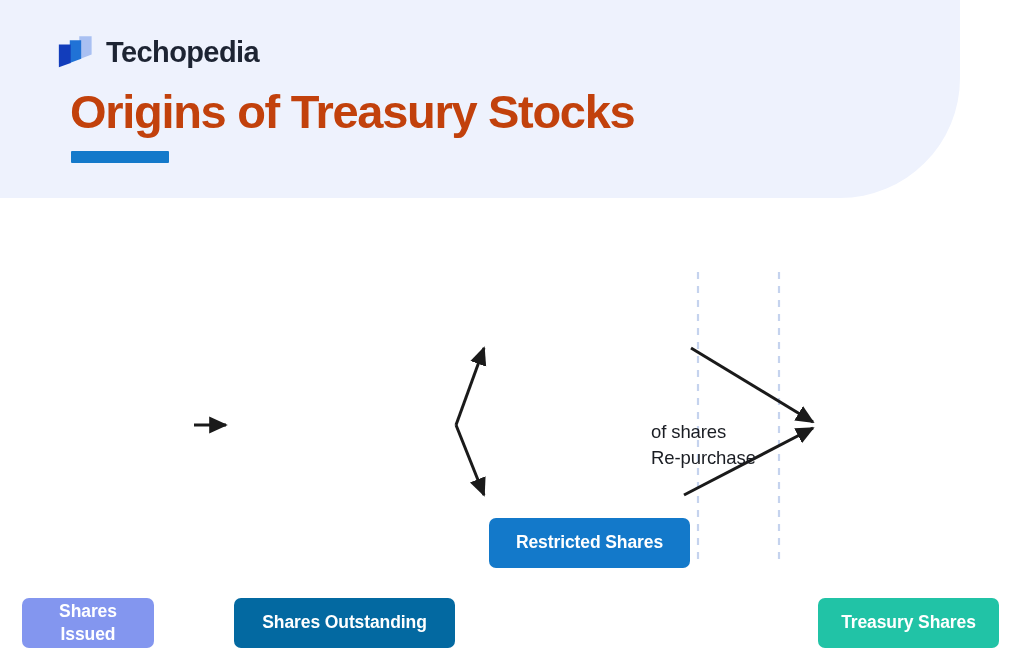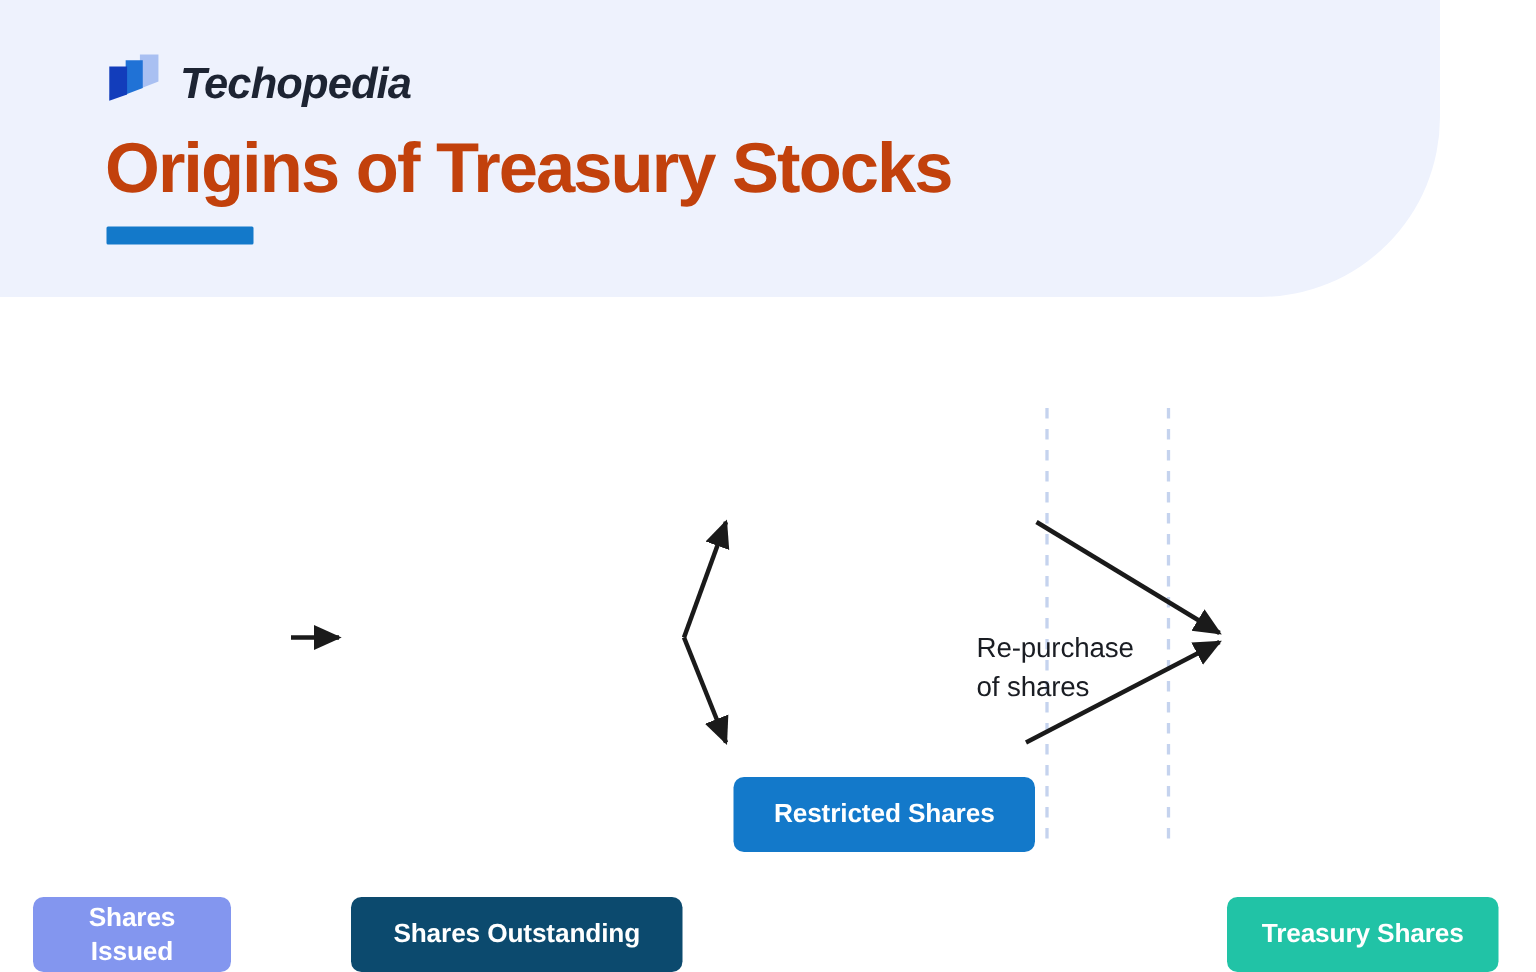--- a/index.html
+++ b/index.html
@@ -30,26 +30,25 @@
     left: 0;
     top: 0;
     width: 960px;
     height: 198px;
     background: #eef2fd;
     border-bottom-right-radius: 120px;
   }
 
   .brand {
     position: absolute;
-    left: 70px;
+    left: 56px;
     top: 33px;
     display: flex;
-    align-items: flex-end;
+    align-items: center;
     gap: 12px;
-    font-style: italic;
   }
   .brand-mark {
     width: 38px;
     height: 38px;
     display: block;
   }
   .brand-name {
     font-size: 29px;
     font-weight: bold;
     color: #1d2433;
@@ -115,21 +114,21 @@
     top: 400px;
     width: 132px;
     height: 50px;
     background: #8396ef;
   }
   .node-shares-outstanding {
     left: 234px;
     top: 400px;
     width: 221px;
     height: 50px;
-    background: #0c4a6e;
+    background: #0369a1;
   }
   .node-restricted {
     left: 489px;
     top: 320px;
     width: 201px;
     height: 50px;
     background: #1379ca;
   }
   .node-treasury {
     left: 818px;
@@ -190,22 +189,22 @@
       <line x1="456" y1="227" x2="484" y2="150" stroke="#1a1a1a" stroke-width="3" marker-end="url(#arrowhead)"></line>
 
       <line x1="456" y1="227" x2="484" y2="297" stroke="#1a1a1a" stroke-width="3" marker-end="url(#arrowhead)"></line>
 
       <line x1="691" y1="150" x2="813" y2="224" stroke="#1a1a1a" stroke-width="3" marker-end="url(#arrowhead)"></line>
 
       <line x1="684" y1="297" x2="813" y2="230" stroke="#1a1a1a" stroke-width="3" marker-end="url(#arrowhead)"></line>
     </svg>
 
     <div class="annotation">
+      <div>of shares</div>
       <div>Re-purchase</div>
-      <div>of shares</div>
     </div>
 
     <div class="node node-shares-issued">
       <span>Shares Issued</span>
     </div>
 
     <div class="node node-shares-outstanding">
       <span>Shares Outstanding</span>
     </div>
 

